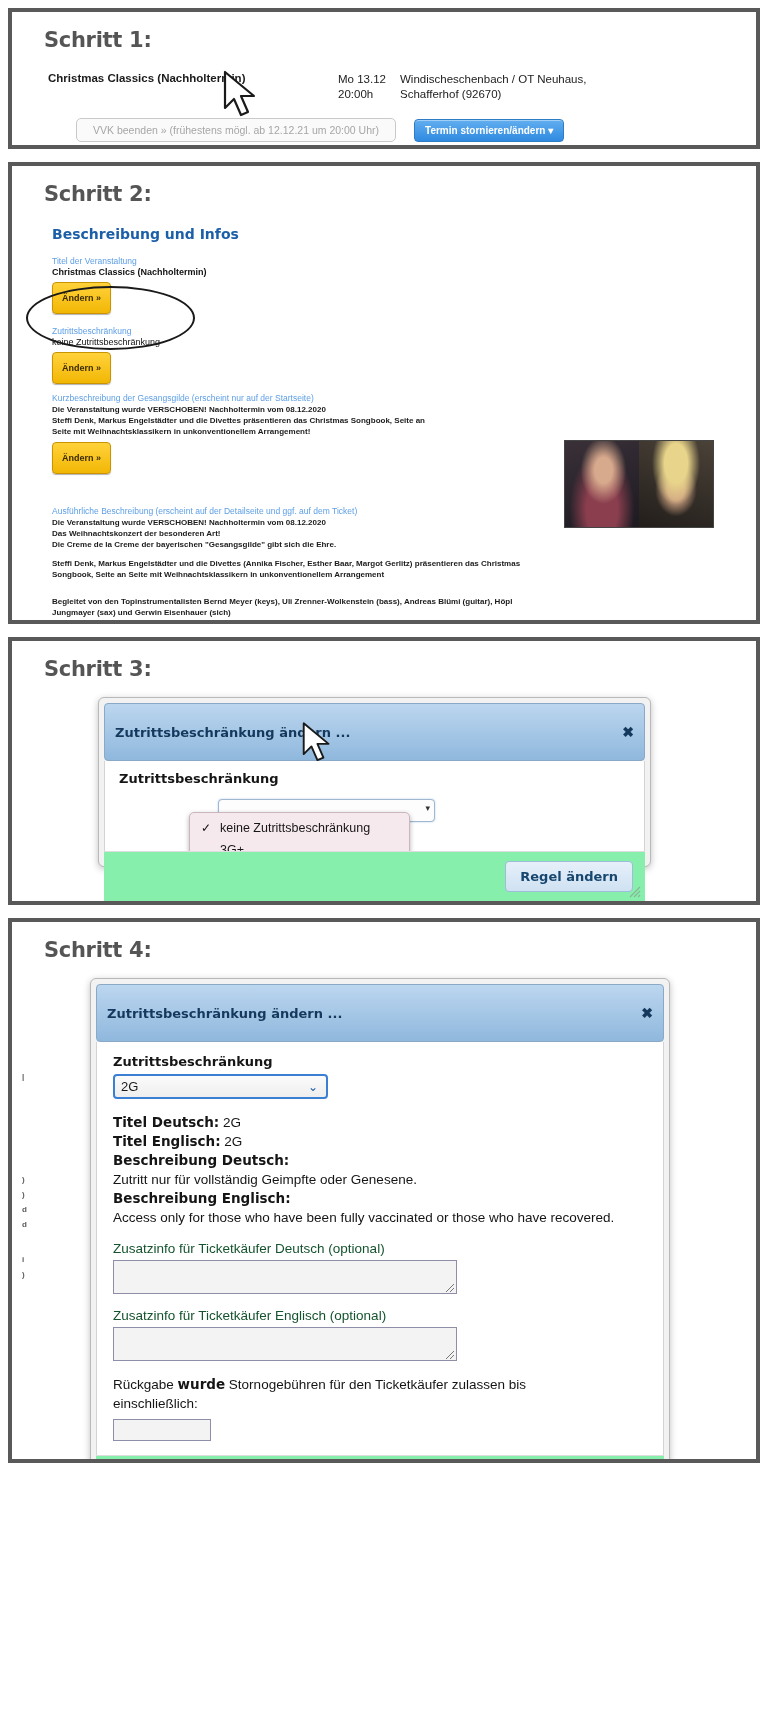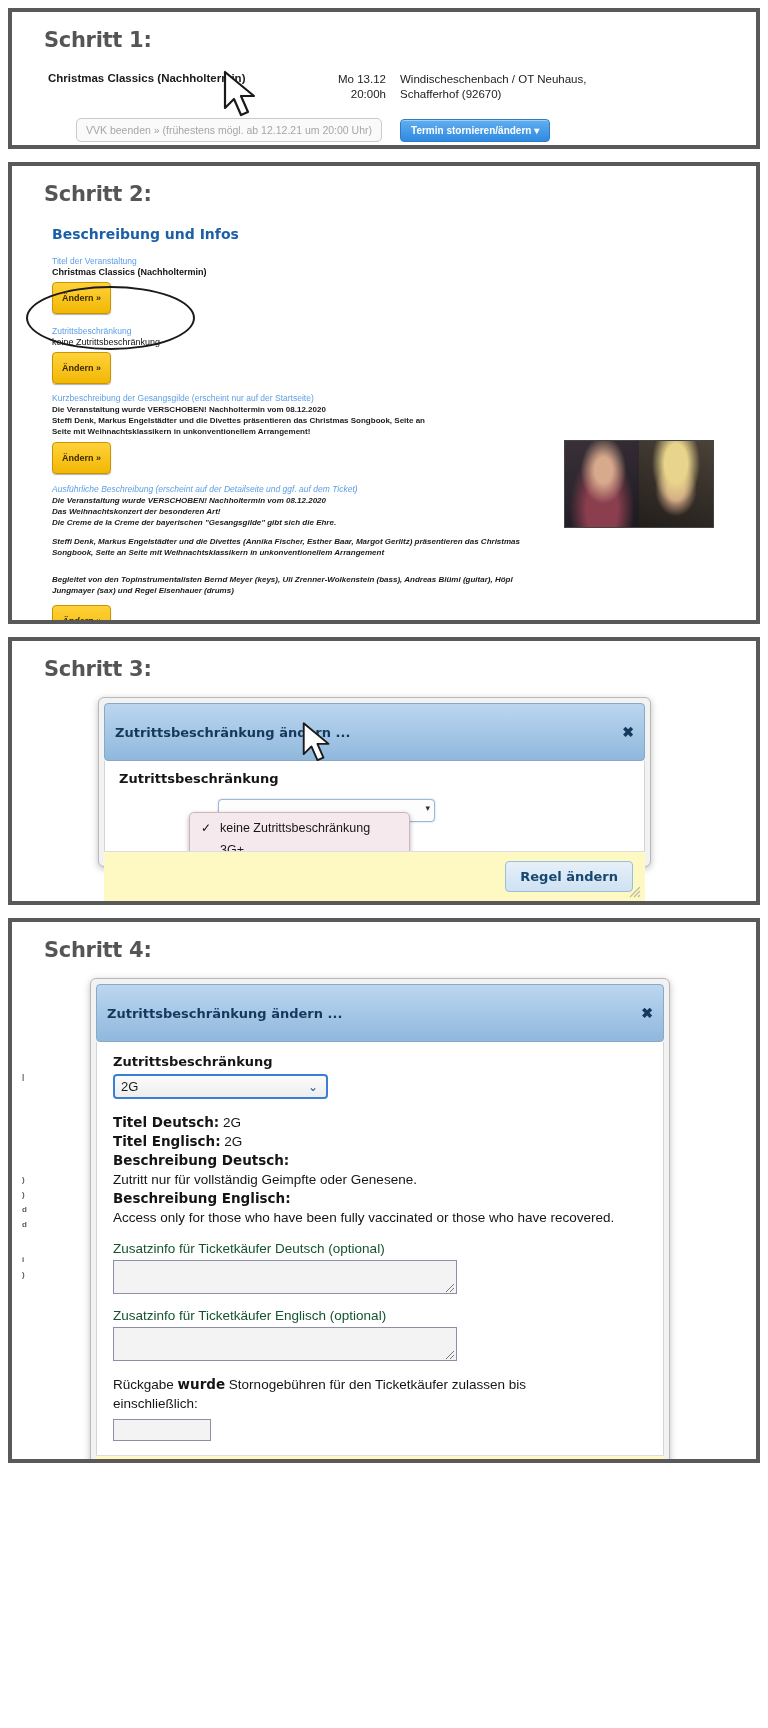--- a/index.html
+++ b/index.html
@@ -51,21 +51,21 @@
     font-size: 11.5px;
     font-weight: bold;
     color: #1a1a1a;
   }
   .s1-when {
     position: absolute;
     left: 290px; top: 0;
     font-size: 11.5px;
     color: #222;
     line-height: 15px;
-    text-align: right;
+    text-align: left;
   }
   .s1-where {
     position: absolute;
     left: 352px; top: 0;
     font-size: 11.5px;
     color: #222;
     line-height: 15px;
     width: 250px;
   }
   .s1-actions {
@@ -73,21 +73,21 @@
     display: flex;
     align-items: center;
     gap: 18px;
   }
   .btn-disabled {
     border: 1px solid #c9c9c9;
     border-radius: 5px;
     background: #fafafa;
     color: #a6a6a6;
     font-size: 10.5px;
-    padding: 5px 9px;
+    padding: 5px 16px;
     white-space: nowrap;
   }
   .btn-blue {
     border: 1px solid #2e7cc4;
     border-radius: 4px;
     background: linear-gradient(#62aef0, #2f8ae0);
     color: #ffffff;
     font-size: 10px;
     font-weight: bold;
     padding: 5px 10px;
@@ -204,21 +204,21 @@
     line-height: 1;
   }
   .dialog-content {
     background: #ffffff;
     border-left: 1px solid #d4d4d4;
     border-right: 1px solid #d4d4d4;
     padding: 10px 14px 10px 14px;
     position: relative;
   }
   .dialog-footer {
-    background: #fef9c3;
+    background: #86efac;
     border-top: 1px solid #dddddd;
     padding: 9px 12px;
     display: flex;
     justify-content: flex-end;
     position: relative;
   }
   .field-legend {
     font-size: 13px;
     font-weight: bold;
     color: #161616;
@@ -398,38 +398,38 @@
       </div>
 
       <div class="desc-block">
         <div class="flabel">Kurzbeschreibung der Gesangsgilde (erscheint nur auf der Startseite)</div>
         <div class="desc-line">Die Veranstaltung wurde VERSCHOBEN! Nachholtermin vom 08.12.2020</div>
         <div class="desc-line">Steffi Denk, Markus Engelstädter und die Divettes präsentieren das Christmas Songbook, Seite an</div>
         <div class="desc-line">Seite mit Weihnachtsklassikern in unkonventionellem Arrangement!</div>
         <div class="btn-yellow">Ändern »</div>
       </div>
 
-      <div class="desc-block" style="margin-top:10px;font-style:italic;">
+      <div class="desc-block" style="margin-top:32px;">
         <div class="flabel">Ausführliche Beschreibung (erscheint auf der Detailseite und ggf. auf dem Ticket)</div>
 
         <div>
           <div class="desc-line">Die Veranstaltung wurde VERSCHOBEN! Nachholtermin vom 08.12.2020</div>
           <div class="desc-line">Das Weihnachtskonzert der besonderen Art!</div>
           <div class="desc-line">Die Creme de la Creme der bayerischen "Gesangsgilde" gibt sich die Ehre.</div>
         </div>
         <div class="desc-gap"></div>
         <div>
           <div class="desc-line">Steffi Denk, Markus Engelstädter und die Divettes (Annika Fischer, Esther Baar, Margot Gerlitz) präsentieren das Christmas</div>
           <div class="desc-line">Songbook, Seite an Seite mit Weihnachtsklassikern in unkonventionellem Arrangement</div>
         </div>
         <div class="desc-gap"></div>
         <div class="desc-gap"></div>
         <div>
           <div class="desc-line">Begleitet von den Topinstrumentalisten Bernd Meyer (keys), Uli Zrenner-Wolkenstein (bass), Andreas Blümi (guitar), Höpl</div>
-          <div class="desc-line">Jungmayer (sax) und Regel Eisenhauer (drums)</div>
+          <div class="desc-line">Jungmayer (sax) und Gerwin Eisenhauer (sich)</div>
         </div>
 
         <div class="btn-yellow" style="margin-top:9px;">Ändern »</div>
       </div>
 
       <div class="s2-photo">
         <div class="ph-l"></div>
         <div class="ph-r"></div>
       </div>
     </div>

